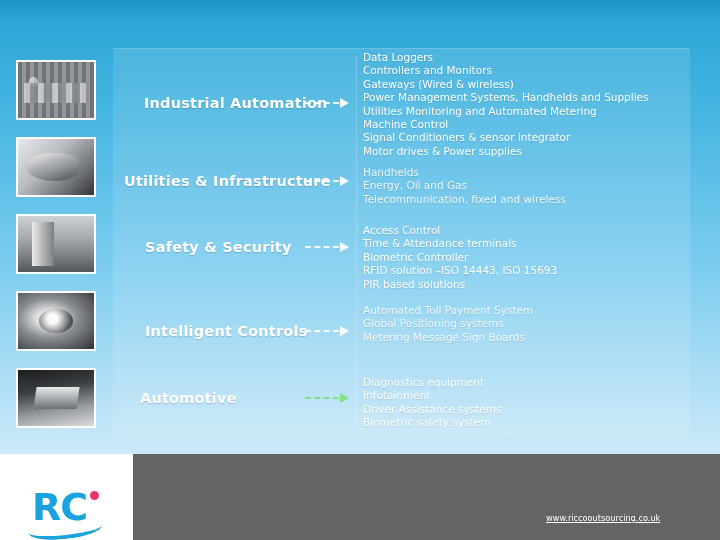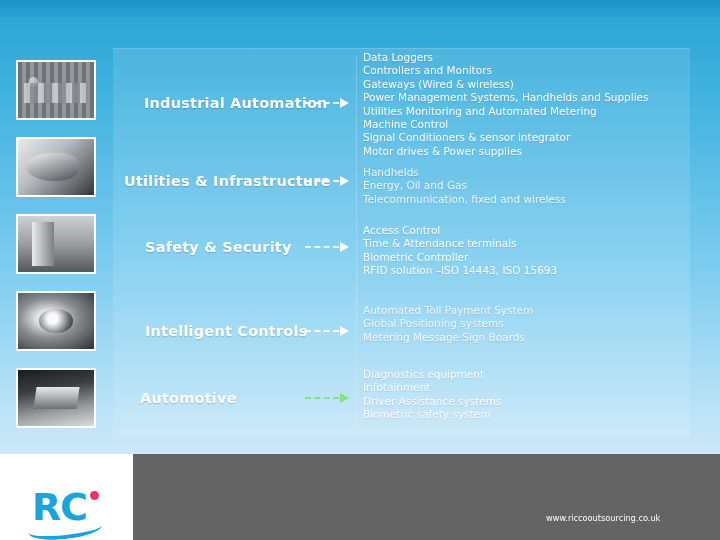--- a/index.html
+++ b/index.html
@@ -222,20 +222,21 @@
     letter-spacing: .8px;
     color: #6f7376;
     font-weight: bold;
   }
   .website {
     position: absolute;
     left: 546px;
     top: 513px;
     font-size: 8.2px;
     color: #ffffff;
+    text-decoration: underline;
   }
 </style>
 </head>
 <body>
 
 <div class="slide">
 
   <div class="top-band"></div>
 
   <div class="panel"></div>
@@ -301,29 +302,30 @@
     <div>Handhelds</div>
     <div>Energy, Oil and Gas</div>
     <div>Telecommunication, fixed and wireless</div>
   </div>
 
   <div class="group" style="top:224px;">
     <div>Access Control</div>
     <div>Time &amp; Attendance terminals</div>
     <div>Biometric Controller</div>
     <div>RFID solution –ISO 14443, ISO 15693</div>
+    <div>PIR based solutions</div>
   </div>
 
   <div class="group soft" style="top:304px;">
     <div>Automated Toll Payment System</div>
     <div>Global Positioning systems</div>
     <div>Metering Message Sign Boards</div>
   </div>
 
-  <div class="group" style="top:368px;">
+  <div class="group" style="top:376px;">
     <div>Diagnostics equipment</div>
     <div>Infotainment</div>
     <div>Driver Assistance systems</div>
     <div>Biometric safety system</div>
   </div>
 
   <div class="bottom-grey"></div>
   <div class="bottom-white"></div>
 
   <div class="logo">

